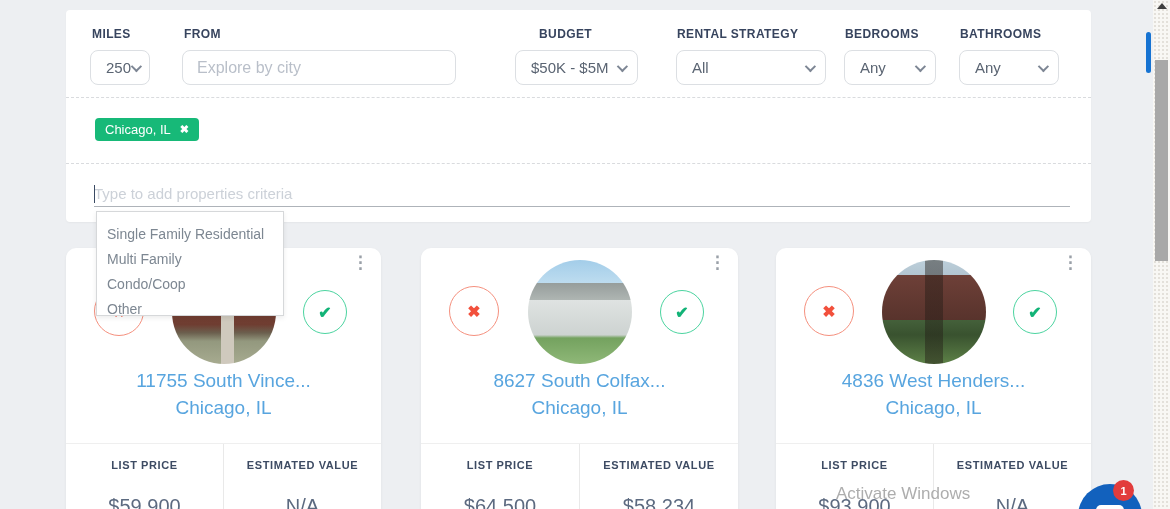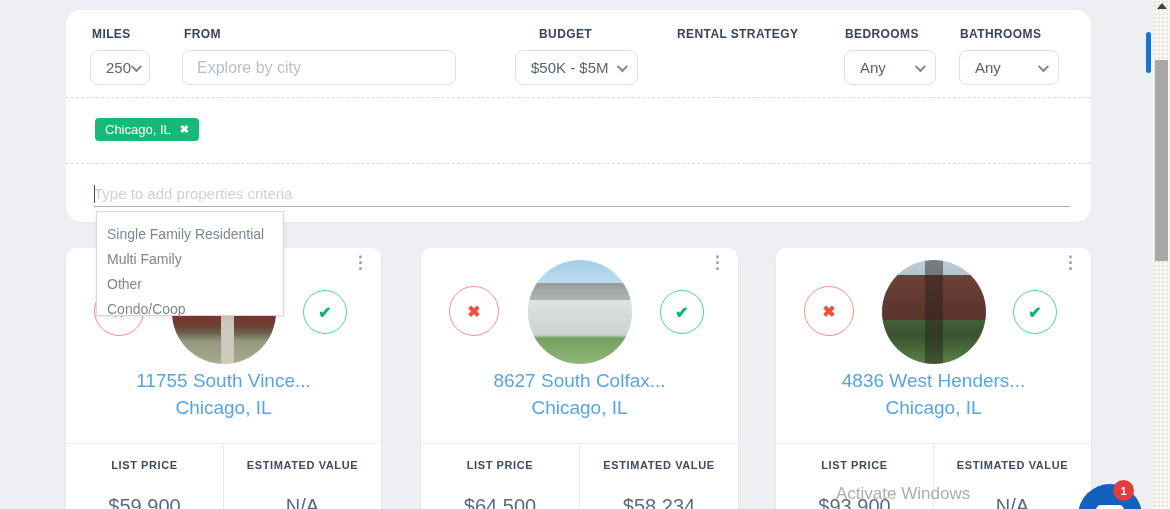--- a/index.html
+++ b/index.html
@@ -2,21 +2,21 @@
 <html><head>
 <meta charset="utf-8">
 <style>
   * { margin:0; padding:0; box-sizing:border-box; }
   html,body { width:1170px; height:509px; }
   body { font-family:"Liberation Sans", sans-serif; background:#edeff2; }
   .screen { position:relative; width:1170px; height:509px; overflow:hidden; background:#edeff2; }
 
   
   .filter-panel { position:absolute; left:66px; top:10px; width:1025px; height:212px;
-    background:#ffffff; border-radius:15px; box-shadow:0 1px 2px rgba(0,0,0,0.04); }
+    background:#ffffff; border-radius:4px; box-shadow:0 1px 2px rgba(0,0,0,0.04); }
   .flabel { position:absolute; top:17px; font-size:12px; font-weight:bold; color:#37445e; letter-spacing:.4px; }
   .fselect { position:absolute; top:40px; height:35px; border:1px solid #dcdfe3; border-radius:8px;
     background:#fff; display:flex; align-items:center; justify-content:space-between;
     padding:0 12px 0 15px; font-size:15px; color:#5a6472; cursor:pointer; }
   .chev { width:8px; height:8px; border-right:2px solid #7d8694; border-bottom:2px solid #7d8694;
     transform:rotate(45deg) translateY(-2px); flex:0 0 auto; }
   .finput { position:absolute; top:40px; height:35px; border:1px solid #dcdfe3; border-radius:8px;
     padding:0 14px; font-size:16px; color:#5a6472; font-family:"Liberation Sans", sans-serif; outline:none; }
   .finput::placeholder { color:#b9bfc9; }
 
@@ -117,20 +117,24 @@
     <div class="flabel lab-from">FROM</div>
     <input class="finput inp-from" placeholder="Explore by city" style="">
 
     <div class="flabel lab-budget">BUDGET</div>
     <div class="fselect sel-budget">
       <span>$50K - $5M</span>
       <span class="chev"></span>
     </div>
 
     <div class="flabel lab-rental">RENTAL STRATEGY</div>
+    <div class="fselect sel-rental">
+      <span>All</span>
+      <span class="chev"></span>
+    </div>
 
     <div class="flabel lab-bed">BEDROOMS</div>
     <div class="fselect sel-bed">
       <span>Any</span>
       <span class="chev"></span>
     </div>
 
     <div class="flabel lab-bath">BATHROOMS</div>
     <div class="fselect sel-bath">
       <span>Any</span>
@@ -146,22 +150,22 @@
 
     <div class="dash dash2"></div>
 
     <input class="criteria" placeholder="Type to add properties criteria" style="">
     <div class="caret"></div>
   </div>
 
   <div class="dropdown">
     <div class="opt">Single Family Residential</div>
     <div class="opt">Multi Family</div>
+    <div class="opt">Condo/Coop</div>
     <div class="opt">Other</div>
-    <div class="opt">Condo/Coop</div>
   </div>
 
   <div class="card card1">
     <div class="dots">⋮</div>
     <div class="reject-btn">
         <span>✖</span>
       </div>
     <div class="photo photo1"></div>
     <div class="accept-btn">
         <span>✔</span>

